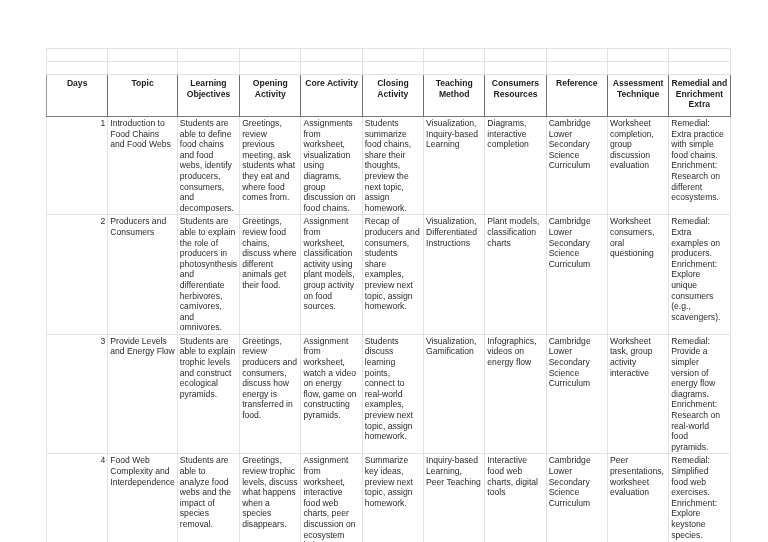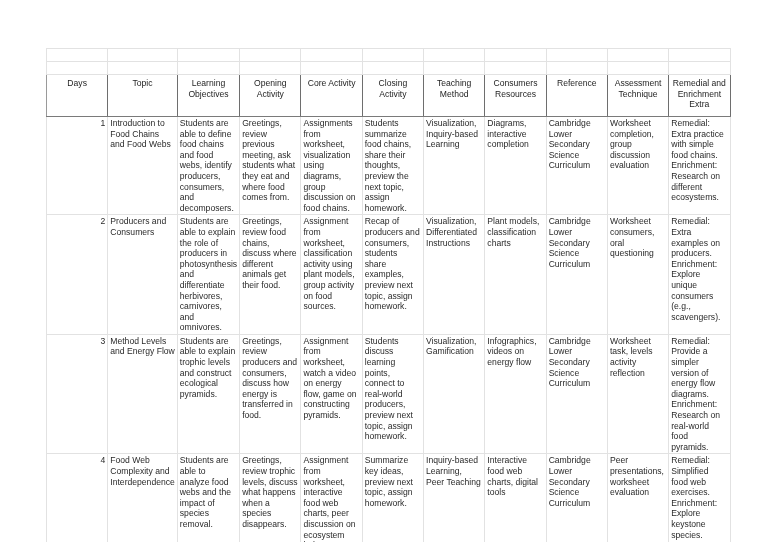--- a/index.html
+++ b/index.html
@@ -29,21 +29,21 @@
   table.grid td, table.grid th {
     border: 1px solid #e2e2e2;
     padding: 1px 2px 1px 2px;
     vertical-align: top;
     overflow: hidden;
     word-wrap: break-word;
   }
   tr.empty td { height: 12px; padding: 0; }
   tr.header th {
     height: 37px;
-    font-weight: normal;
+    font-weight: bold;
     text-align: center;
     border: 1px solid #7a7a7a;
     border-left: 1.5px solid #6e6e6e;
     border-right: 1.5px solid #6e6e6e;
     color: #1e1e1e;
     padding-top: 3px;
   }
   tr.header th:first-child { border-left: 1px solid #9a9a9a; }
   tr.data td { color: #2a2a2a; }
   td.day { text-align: right; padding-right: 3px; }
@@ -134,29 +134,29 @@
         <td>Recap of producers and consumers, students share examples, preview next topic, assign homework.</td>
         <td>Visualization, Differentiated Instructions</td>
         <td>Plant models, classification charts</td>
         <td>Cambridge Lower Secondary Science Curriculum</td>
         <td>Worksheet consumers, oral questioning</td>
         <td>Remedial: Extra examples on producers. Enrichment: Explore unique consumers (e.g., scavengers).</td>
       </tr>
 
       <tr class="data r3">
         <td class="day">3</td>
-        <td>Method Levels and Energy Flow</td>
+        <td>Provide Levels and Energy Flow</td>
         <td>Students are able to explain trophic levels and construct ecological pyramids.</td>
         <td>Greetings, review producers and consumers, discuss how energy is transferred in food.</td>
         <td>Assignment from worksheet, watch a video on energy flow, game on constructing pyramids.</td>
-        <td>Students discuss learning points, connect to real-world producers, preview next topic, assign homework.</td>
+        <td>Students discuss learning points, connect to real-world examples, preview next topic, assign homework.</td>
         <td>Visualization, Gamification</td>
         <td>Infographics, videos on energy flow</td>
         <td>Cambridge Lower Secondary Science Curriculum</td>
-        <td>Worksheet task, levels activity reflection</td>
+        <td>Worksheet task, group activity interactive</td>
         <td>Remedial: Provide a simpler version of energy flow diagrams. Enrichment: Research on real-world food pyramids.</td>
       </tr>
 
       <tr class="data r4">
         <td class="day">4</td>
         <td>Food Web Complexity and Interdependence</td>
         <td>Students are able to analyze food webs and the impact of species removal.</td>
         <td>Greetings, review trophic levels, discuss what happens when a species disappears.</td>
         <td>Assignment from worksheet, interactive food web charts, peer discussion on ecosystem balance.</td>
         <td>Summarize key ideas, preview next topic, assign homework.</td>

